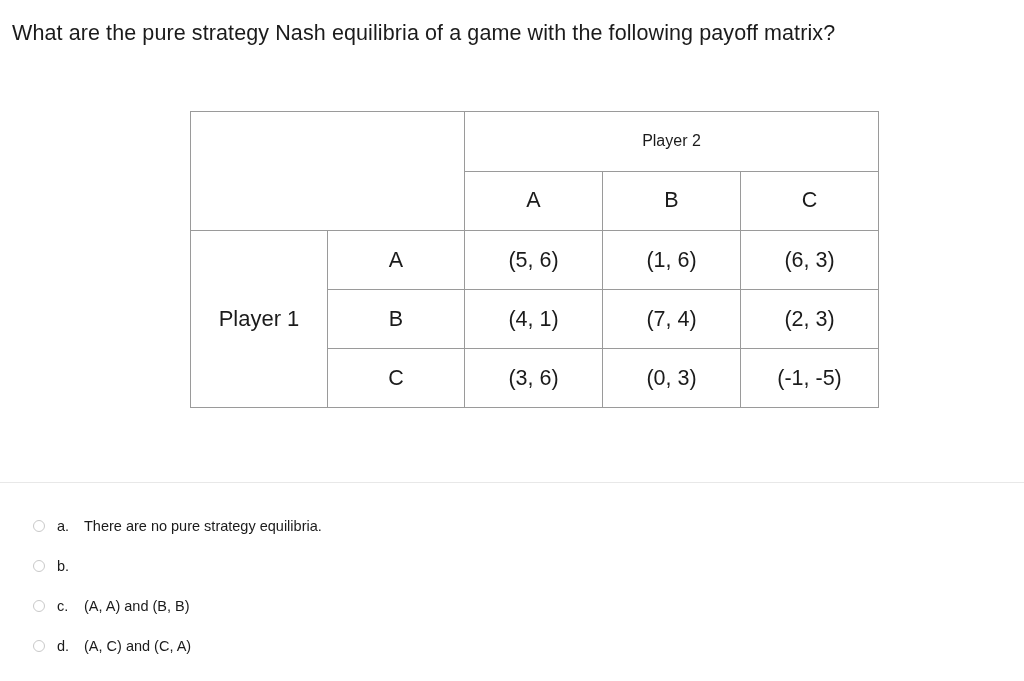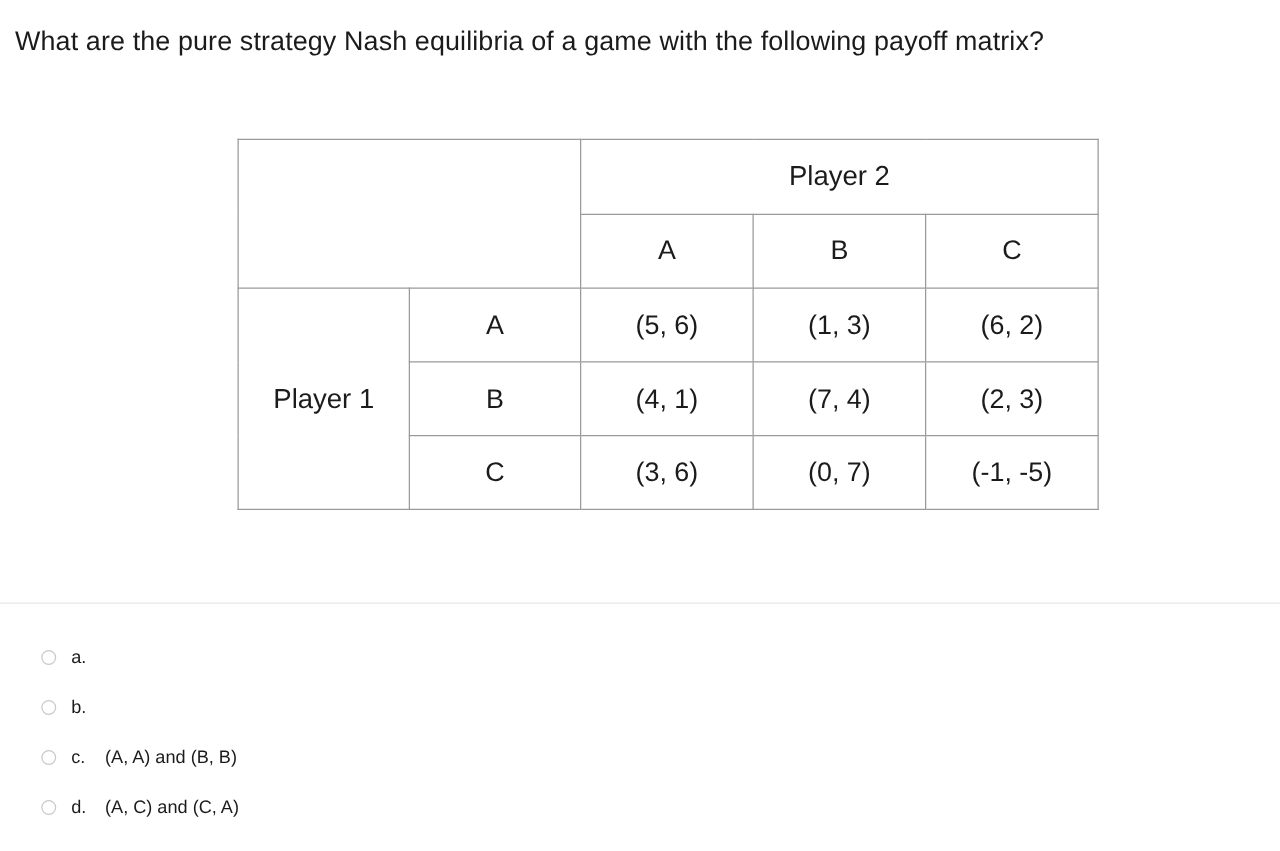--- a/index.html
+++ b/index.html
@@ -50,21 +50,21 @@
   }
   .c-blank  { width: 136px; }
   .c-rowlbl { width: 136px; }
   .c-col    { width: 137px; }
 
   .h-tall   { height: 118px; }
   .h-sub    { height: 58px;  }
   .h-body   { height: 58px;  }
 
   .corner-cell { border-right: 1px solid #7e7e7e; }
-  .player2-cell { font-size: 22px; }
+  .player2-cell { font-size: 16px; }
   .player1-cell { font-size: 22px; }
 
   
   .divider {
     position: absolute;
     left: 0;
     top: 482px;
     width: 1024px;
     height: 1px;
     background: #e8e8e8;
@@ -118,46 +118,47 @@
       </tr>
       <tr>
         <td class="c-col h-sub">A</td>
         <td class="c-col h-sub">B</td>
         <td class="c-col h-sub">C</td>
       </tr>
       <tr>
         <td class="c-blank player1-cell" rowspan="3">Player 1</td>
         <td class="c-rowlbl h-body">A</td>
         <td class="c-col h-body">(5, 6)</td>
-        <td class="c-col h-body">(1, 3)</td>
-        <td class="c-col h-body">(6, 2)</td>
+        <td class="c-col h-body">(1, 6)</td>
+        <td class="c-col h-body">(6, 3)</td>
       </tr>
       <tr>
         <td class="c-rowlbl h-body">B</td>
         <td class="c-col h-body">(4, 1)</td>
         <td class="c-col h-body">(7, 4)</td>
         <td class="c-col h-body">(2, 3)</td>
       </tr>
       <tr>
         <td class="c-rowlbl h-body">C</td>
         <td class="c-col h-body">(3, 6)</td>
-        <td class="c-col h-body">(0, 7)</td>
+        <td class="c-col h-body">(0, 3)</td>
         <td class="c-col h-body">(-1, -5)</td>
       </tr>
     </tbody>
   </table>
 </div>
 
 <div class="divider"></div>
 
 <div class="options">
 
   <div class="option-row">
     <span class="radio"></span>
     <span class="opt-letter">a.</span>
+    <span class="opt-text">There are no pure strategy equilibria.</span>
   </div>
 
   <div class="option-row">
     <span class="radio"></span>
     <span class="opt-letter">b.</span>
   </div>
 
   <div class="option-row">
     <span class="radio"></span>
     <span class="opt-letter">c.</span>

